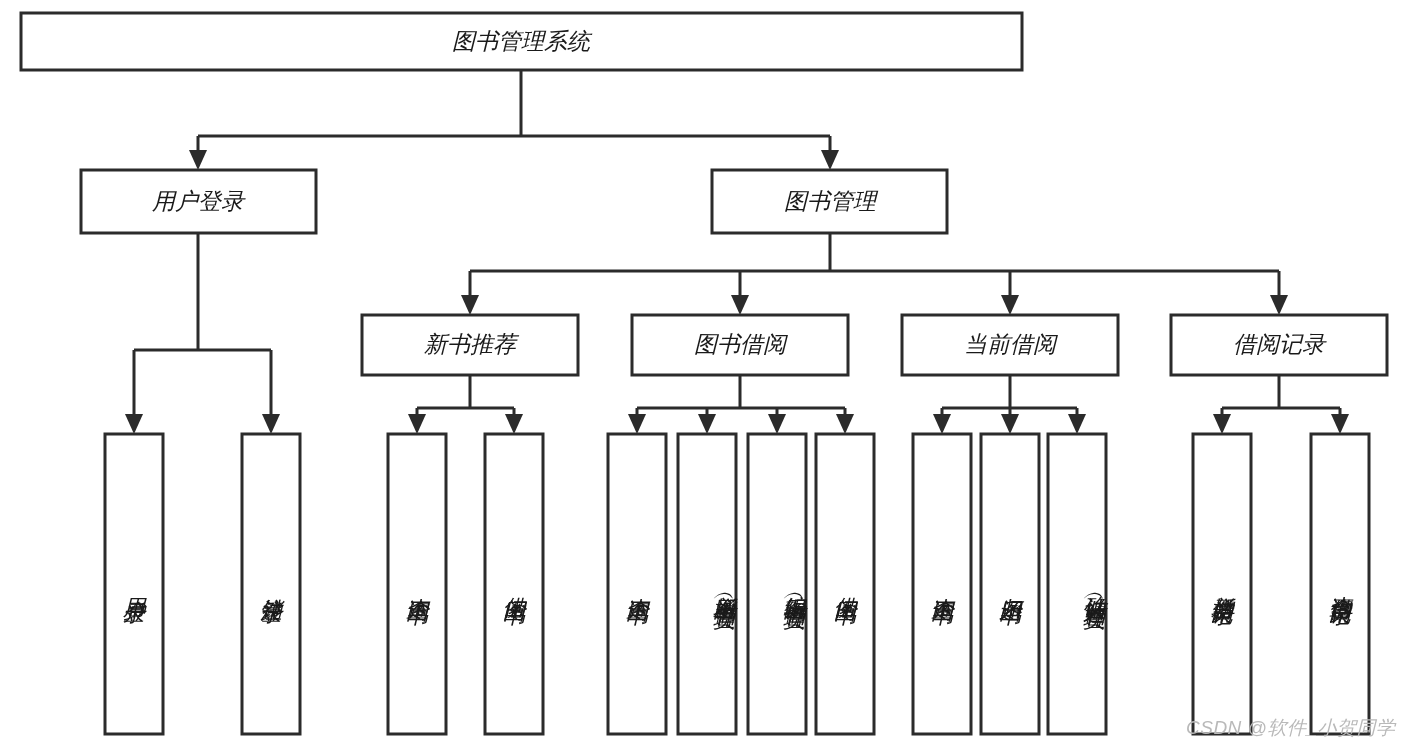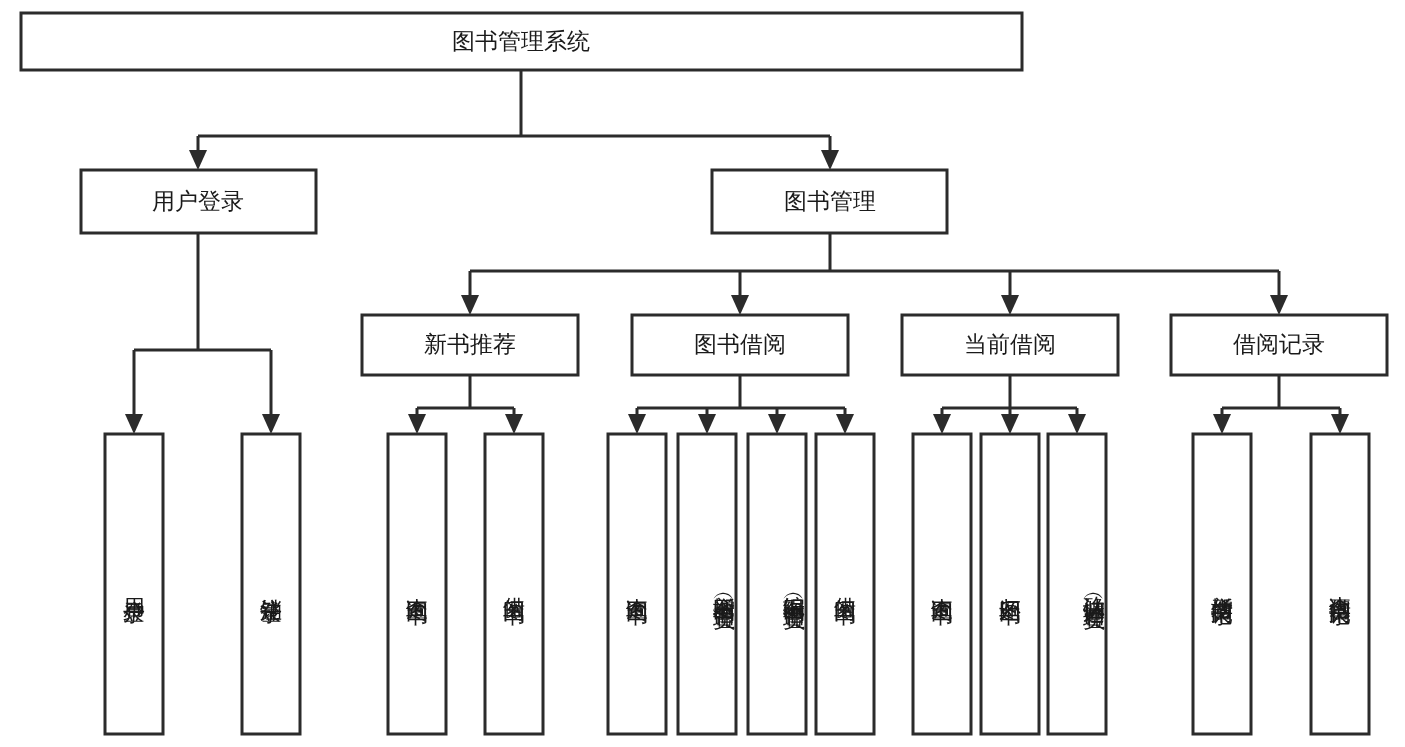--- a/index.html
+++ b/index.html
@@ -7,20 +7,21 @@
     padding: 0;
     background: #ffffff;
   }
   #stage {
     position: relative;
     width: 1405px;
     height: 747px;
     background: #ffffff;
     font-family: "Liberation Sans", "DejaVu Sans", sans-serif;
     overflow: hidden;
+    font-style: italic;
   }
   svg#diagram {
     position: absolute;
     left: 0;
     top: 0;
     width: 1405px;
     height: 747px;
   }
   .node-rect {
     fill: #ffffff;
@@ -183,14 +184,15 @@
   <div class="vlabel" style="left:748px; top:434px; width:58px; height:300px; align-items:flex-start; padding-top:6px; box-sizing:border-box;">编辑图书（管理员）</div>
   <div class="vlabel" style="left:816px; top:434px; width:58px; height:300px;">借阅图书</div>
 
   <div class="vlabel" style="left:913px; top:434px; width:58px; height:300px;">查询图书</div>
   <div class="vlabel" style="left:981px; top:434px; width:58px; height:300px;">归还图书</div>
   <div class="vlabel" style="left:1048px; top:434px; width:58px; height:300px; align-items:flex-start; padding-top:6px; box-sizing:border-box;">确认归还（管理员）</div>
 
   <div class="vlabel" style="left:1193px; top:434px; width:58px; height:300px;">新增借阅记录</div>
   <div class="vlabel" style="left:1311px; top:434px; width:58px; height:300px;">查询借阅记录</div>
 
+  <div class="watermark">CSDN @软件_小贺同学</div>
 
 </div>
 
 </body></html>

